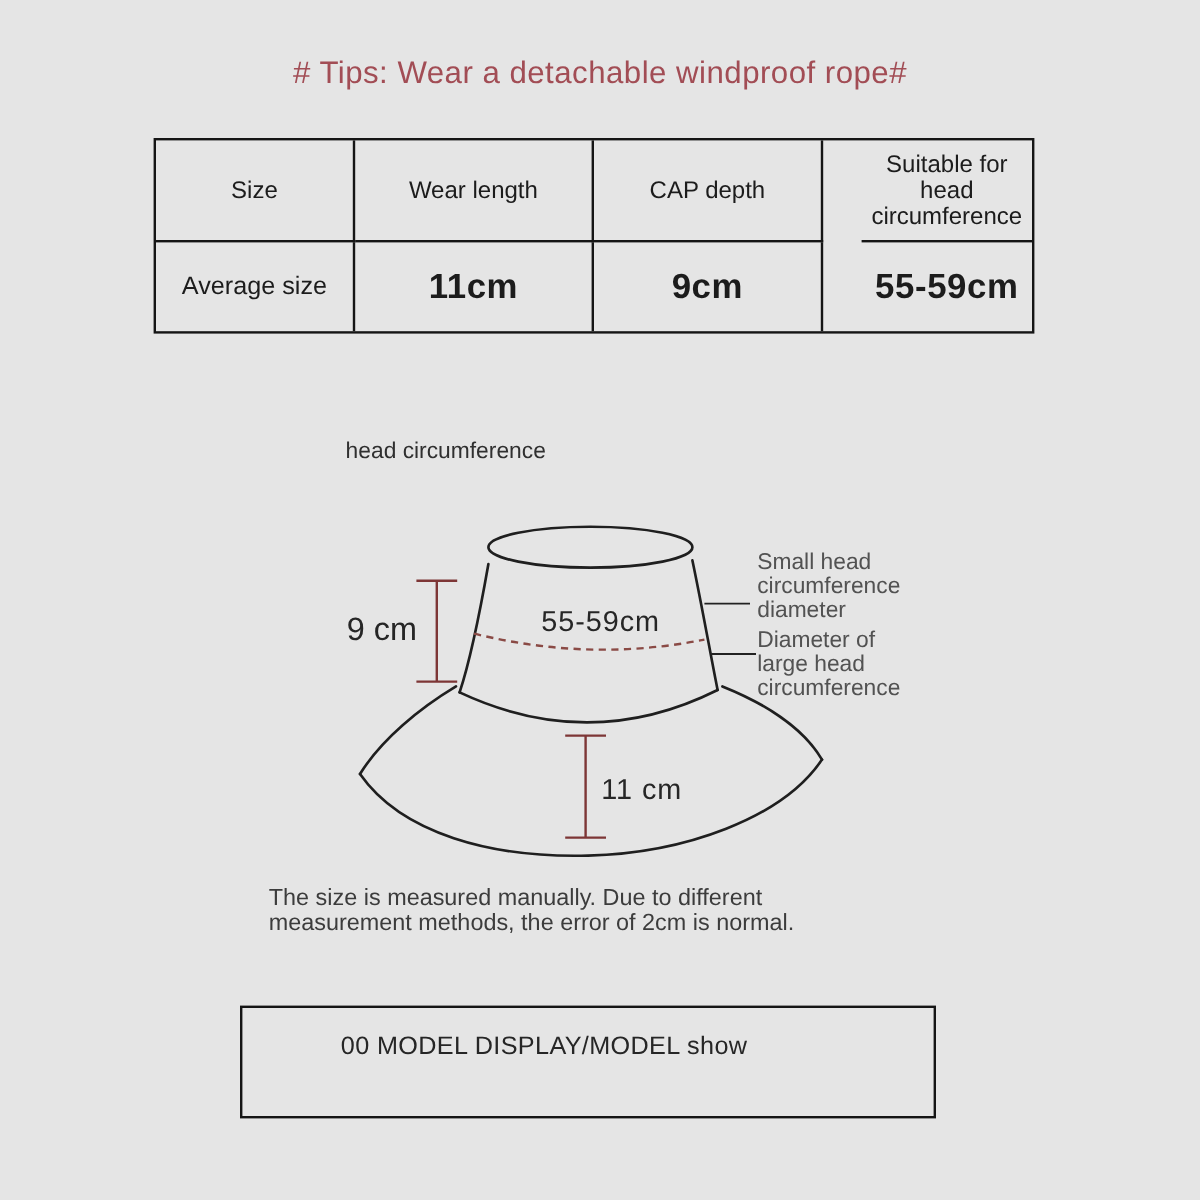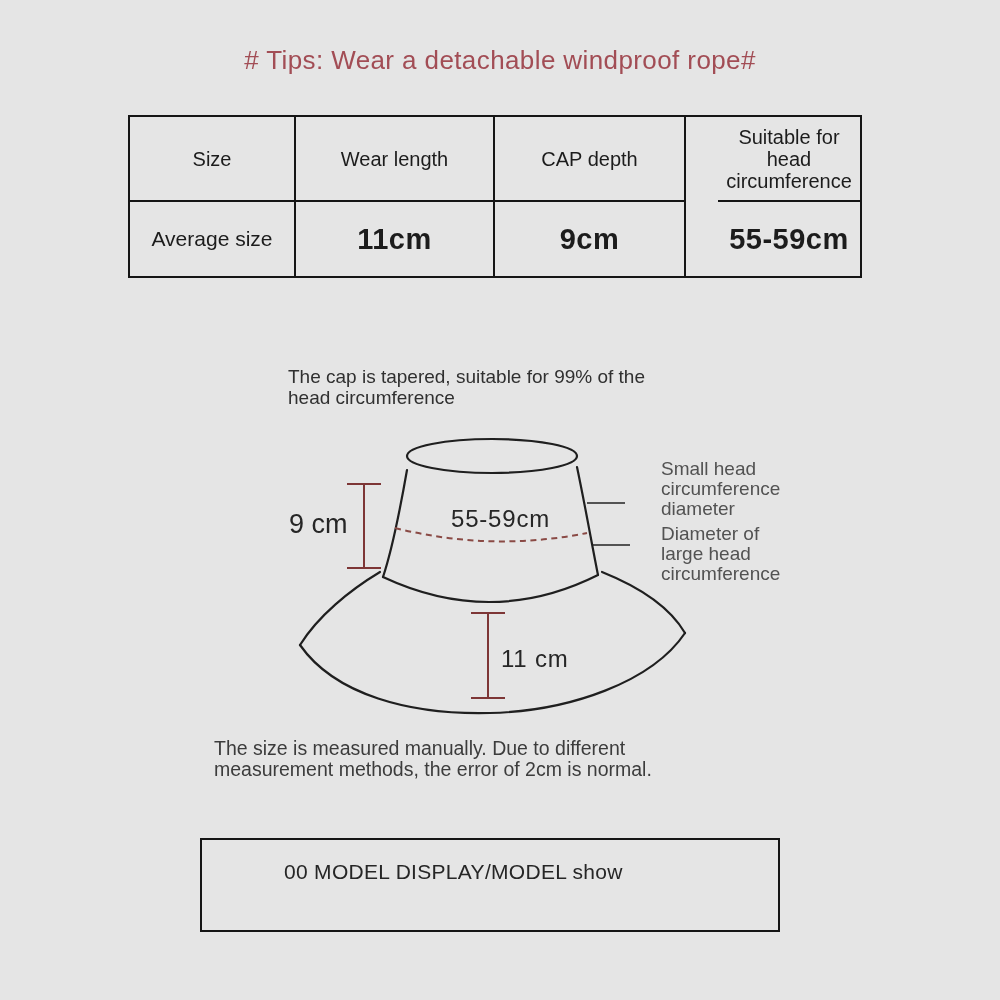--- a/index.html
+++ b/index.html
@@ -39,38 +39,38 @@
   .head { font-size: 20px; line-height: 22px; }
   .head .wrap3 { display: inline-block; max-width: 128px; }
   .val-name { font-size: 21px; }
   .val { font-size: 29px; font-weight: bold; letter-spacing: .5px; }
   
   .tapered-note {
     position: absolute; left: 288px; top: 366px;
     font-size: 19px; line-height: 21px; color: var(--text_dark);
   }
   .measure-note {
-    position: absolute; left: 214px; top: 738px;
+    position: absolute; left: 224px; top: 738px;
     font-size: 19.5px; line-height: 20.5px; color: #3c3c3c;
   }
   
   .hat-svg { position: absolute; left: 280px; top: 420px; }
   .hat-svg path, .hat-svg ellipse { fill: none; }
   .outline path, .outline ellipse {
     stroke: var(--hat_outline); stroke-width: 2.2; stroke-linecap: round;
   }
   .dashed { stroke: var(--dash_line); stroke-width: 2; stroke-dasharray: 6 4.5; }
   .measure path { stroke: var(--measure_line); stroke-width: 2; }
   .leader path { stroke: #222222; stroke-width: 1.6; }
   .diag-value { position: absolute; color: #262626; white-space: nowrap; }
   .depth-value { left: 289px; top: 509px; font-size: 27px; }
   .circ-value { left: 451px; top: 505px; font-size: 24px; letter-spacing: .8px; }
   .brim-value { left: 501px; top: 645px; font-size: 24px; letter-spacing: .8px; }
   .diag-label {
-    position: absolute; font-size: 19px; line-height: 20px; color: var(--label_gray); margin-left: 30px;
+    position: absolute; font-size: 19px; line-height: 20px; color: var(--label_gray);
   }
   .small-head-label { left: 631px; top: 459px; }
   .large-head-label { left: 631px; top: 524px; }
   
   .model-box {
     position: absolute; left: 200px; top: 838px; width: 580px; height: 94px;
     border: 2px solid var(--border_black); box-sizing: border-box;
   }
   .model-box .model-text {
     position: absolute; left: 82px; top: 20px;
@@ -105,21 +105,20 @@
     </div>
     <div class="cell val">
       <span>9cm</span>
     </div>
     <div class="cell val">
       <span>55-59cm</span>
     </div>
   </div>
 
   <div class="tapered-note">
-    <div>The cap is tapered, suitable for 99% of the</div>
     <div>head circumference</div>
   </div>
 
   <svg class="hat-svg" width="440" height="310" viewBox="0 0 440 310" xmlns="http://www.w3.org/2000/svg">
     <g class="outline">
       <ellipse cx="212" cy="36" rx="85" ry="17"></ellipse>
       <path d="M 127 50 C 120 90 112 130 103 157"></path>
       <path d="M 297 47 C 305 85 312 125 318 155"></path>
       <path d="M 103 157 Q 212 208 318 155"></path>
       <path d="M 100 152 C 70 170 38 196 20 225"></path>

